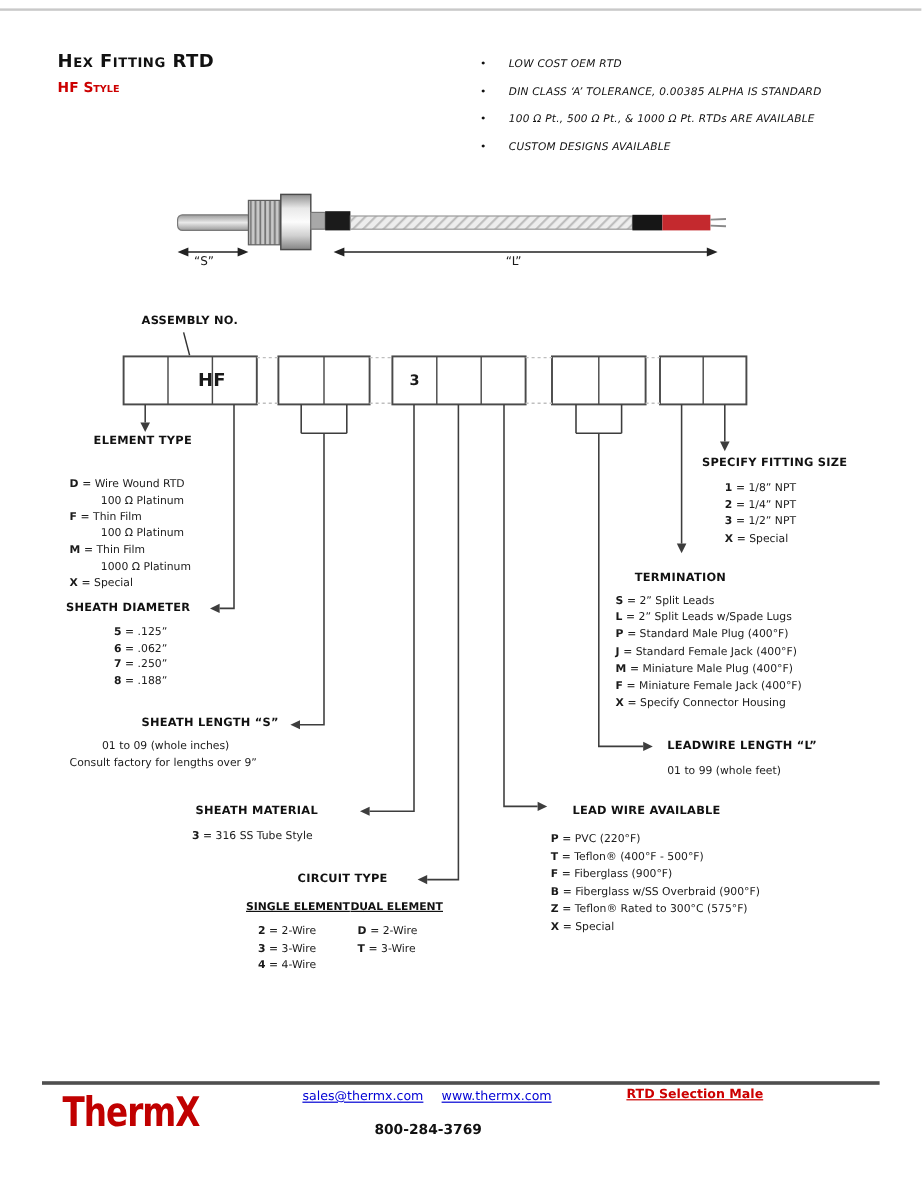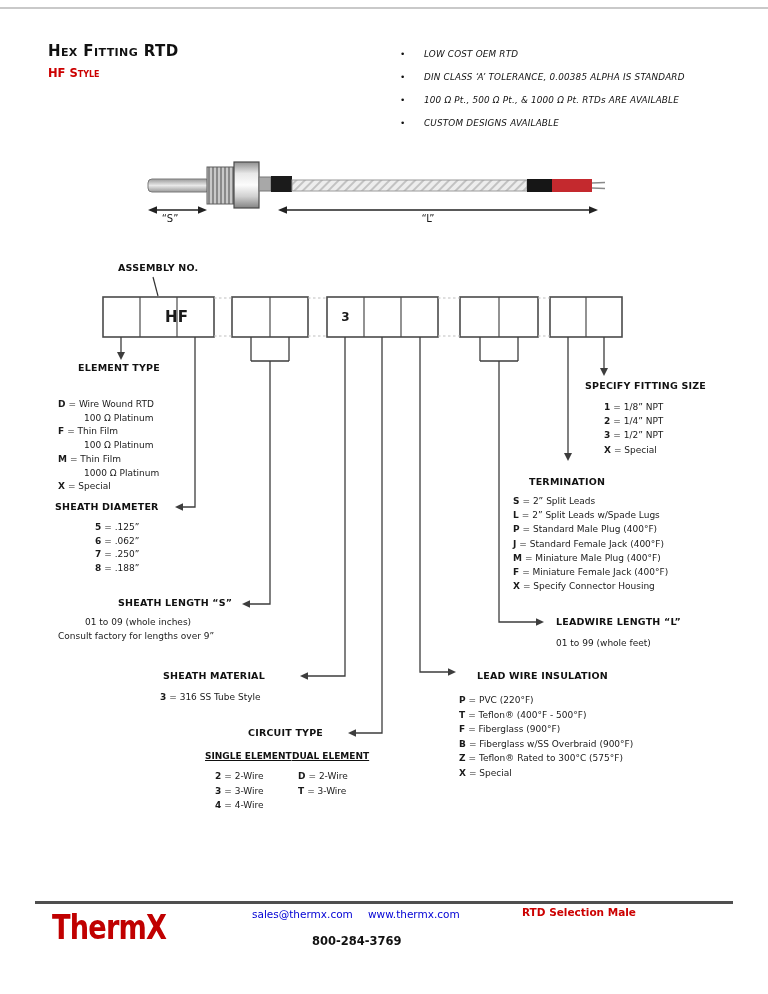--- a/index.html
+++ b/index.html
@@ -11,21 +11,21 @@
   .bullet .dot{width:24px;font-style:normal;font-size:9px;}
   .hdr{font-weight:bold;font-size:9.5px;letter-spacing:.2px;color:#111;}
   .hdr2{font-weight:bold;font-size:9px;color:#111;text-decoration:underline;}
   .block{position:absolute;font-size:9px;}
   .row{white-space:nowrap;}
   .cont{padding-left:26px;}
   .code{font-weight:bold;margin-right:3px;}
   .sub{position:absolute;font-size:9px;text-align:left;}
   .boxval{position:absolute;display:flex;align-items:center;justify-content:center;font-weight:bold;}
   .dimlbl{position:absolute;font-size:10px;text-align:center;}
-  a.flink{position:absolute;font-size:10.5px;color:#0000d4;cursor:pointer;}
+  a.flink{position:absolute;font-size:10.5px;text-decoration:underline;color:#0000d4;cursor:pointer;}
   a.guide{color:#cc0000;font-weight:bold;}
   .logo{position:absolute;font-size:34px;font-weight:bold;color:#c00000;transform:scaleX(.8);transform-origin:left top;letter-spacing:-1px;}
   .phone{position:absolute;font-size:11.5px;font-weight:bold;color:#111;}
 </style>
 </head>
 <body>
 
 <div class="abs" style="left:0;top:7px;width:768px;height:2px;background:#c9c9c9;"></div>
 
 <svg class="abs" style="left:0;top:0;" width="768" height="994" viewBox="0 0 768 994">
@@ -215,21 +215,21 @@
   <div class="row"><span class="code">P</span><span>= Standard Male Plug (400°F)</span></div>
   <div class="row"><span class="code">J</span><span>= Standard Female Jack (400°F)</span></div>
   <div class="row"><span class="code">M</span><span>= Miniature Male Plug (400°F)</span></div>
   <div class="row"><span class="code">F</span><span>= Miniature Female Jack (400°F)</span></div>
   <div class="row"><span class="code">X</span><span>= Specify Connector Housing</span></div>
 </div>
 
 <div class="abs hdr" style="left:556px;top:616px;">LEADWIRE LENGTH “L”</div>
 <div class="sub" style="left:556px;top:638px;width:136px;">01 to 99 (whole feet)</div>
 
-<div class="abs hdr" style="left:477px;top:670px;">LEAD WIRE INSULATION</div>
+<div class="abs hdr" style="left:477px;top:670px;">LEAD WIRE AVAILABLE</div>
 <div class="block" style="left:459px;top:693px;line-height:14.6px;">
   <div class="row"><span class="code">P</span><span>= PVC (220°F)</span></div>
   <div class="row"><span class="code">T</span><span>= Teflon® (400°F - 500°F)</span></div>
   <div class="row"><span class="code">F</span><span>= Fiberglass (900°F)</span></div>
   <div class="row"><span class="code">B</span><span>= Fiberglass w/SS Overbraid (900°F)</span></div>
   <div class="row"><span class="code">Z</span><span>= Teflon® Rated to 300°C (575°F)</span></div>
   <div class="row"><span class="code">X</span><span>= Special</span></div>
 </div>
 
 <div class="abs" style="left:35px;top:901px;width:698px;height:3px;background:#4f4f4f;"></div>

